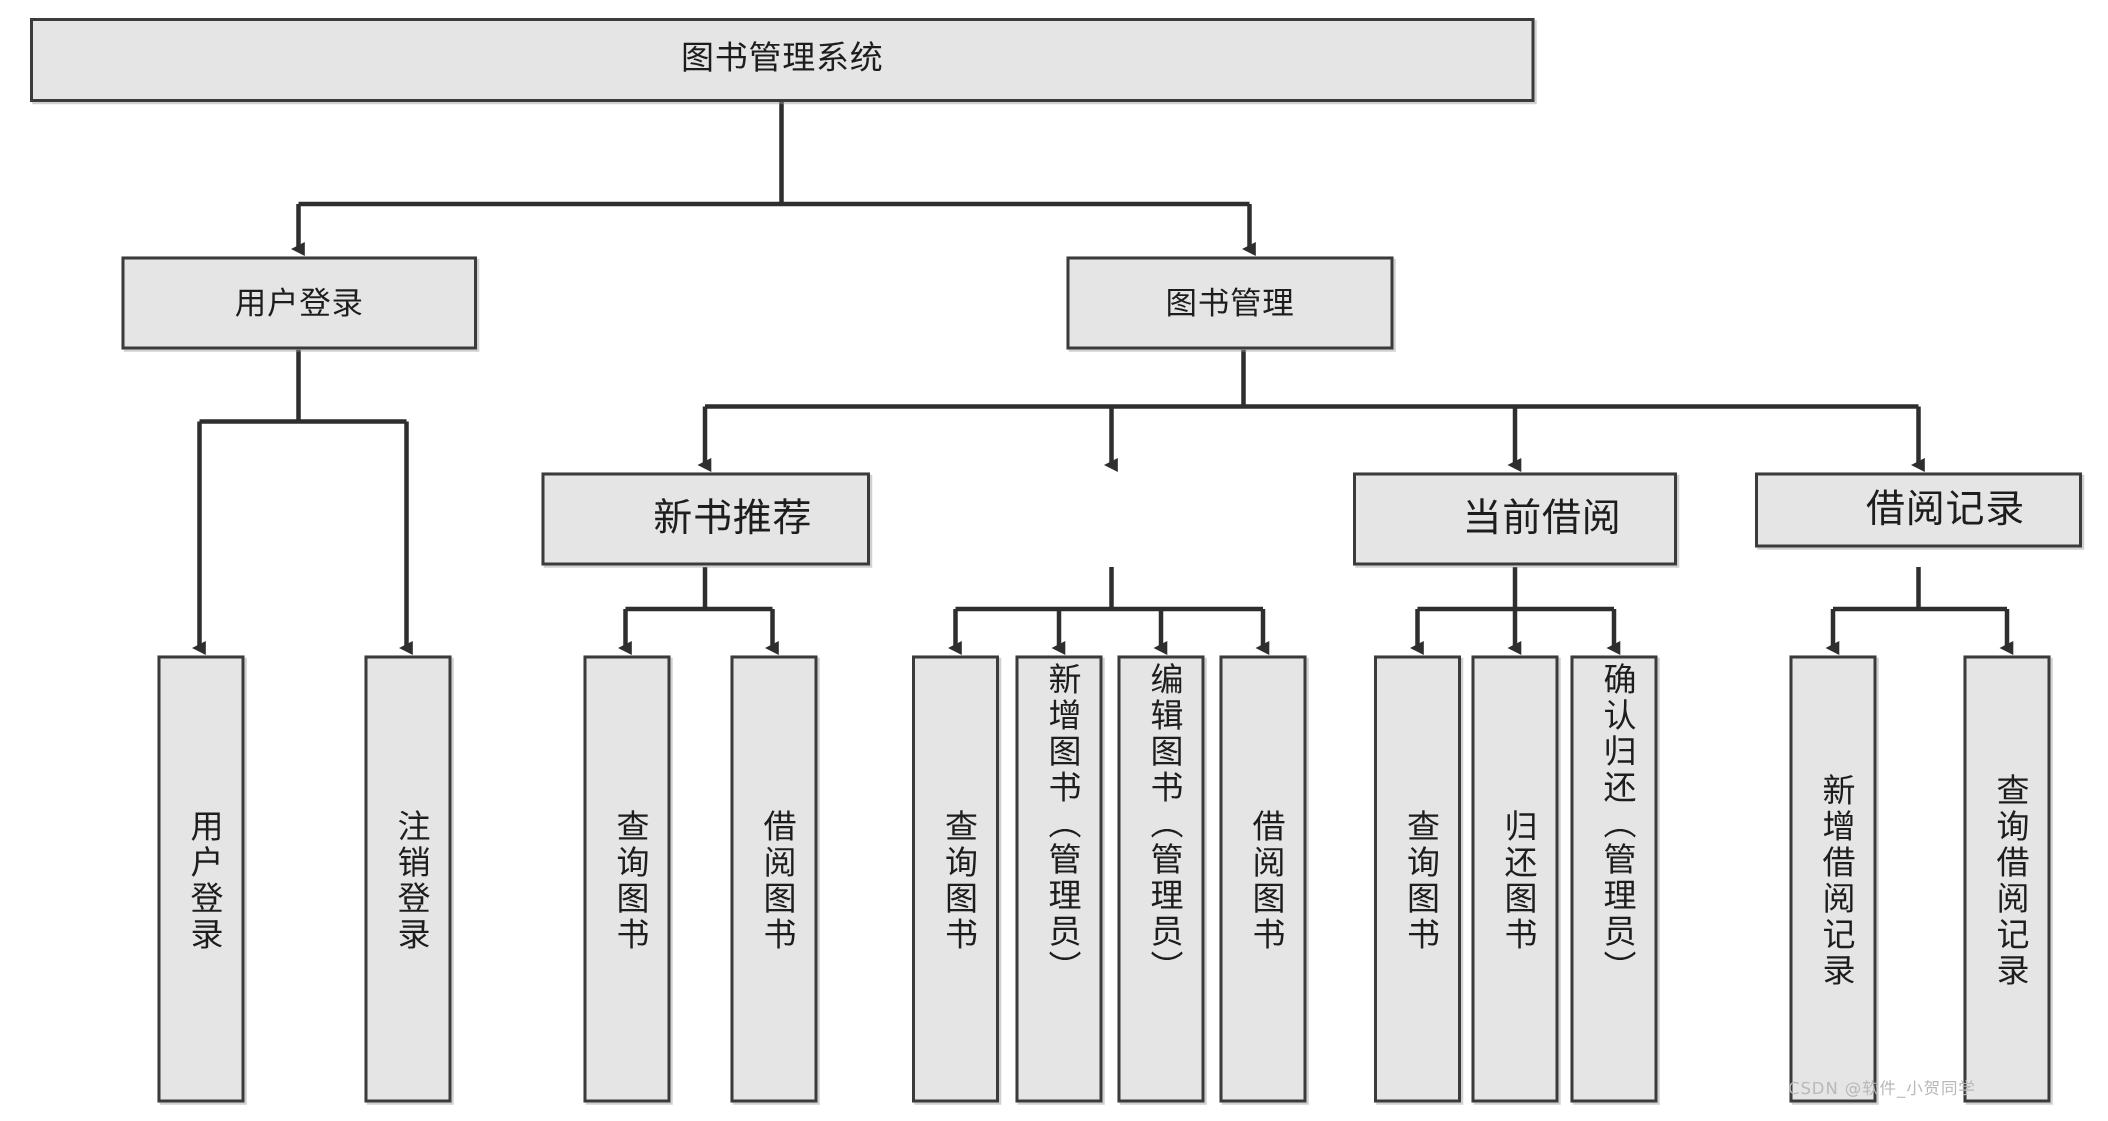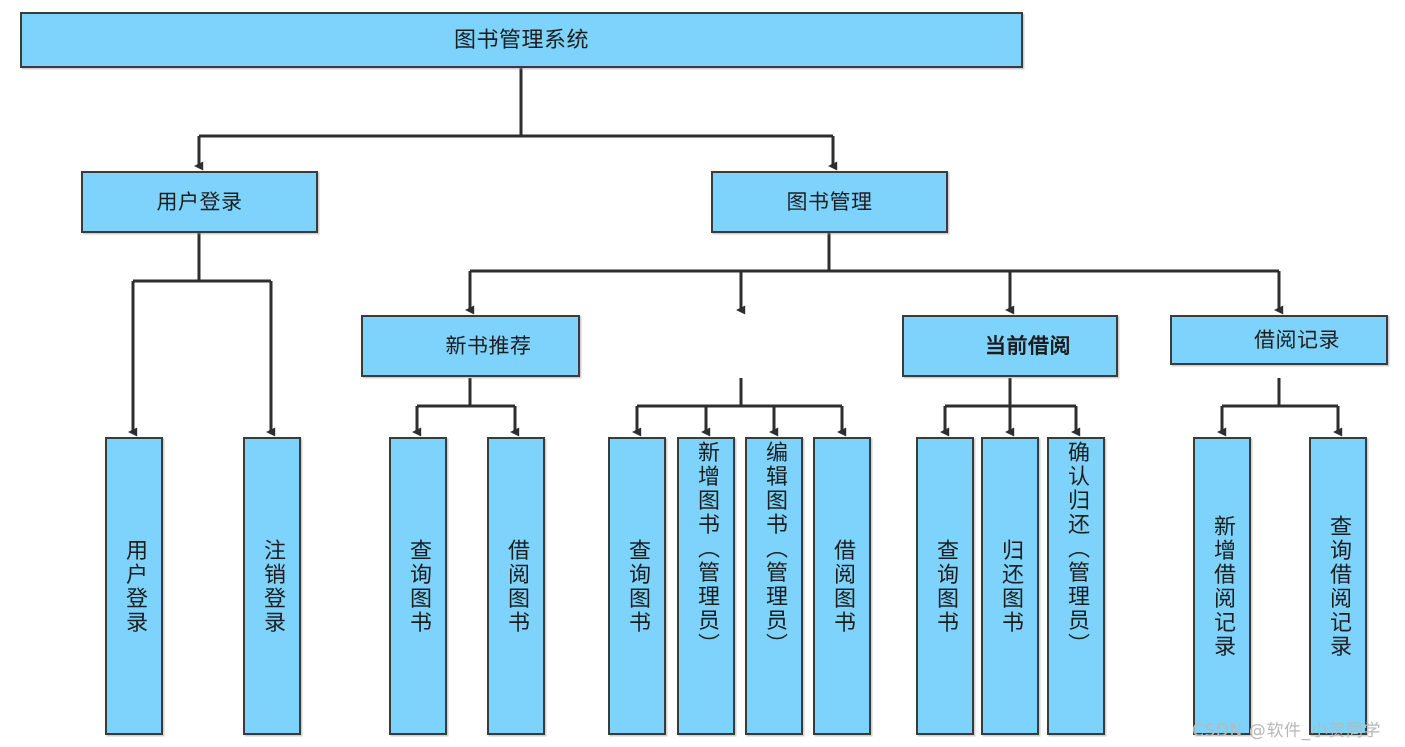--- a/index.html
+++ b/index.html
@@ -23,56 +23,56 @@
     left: 0;
     top: 0;
     width: 1405px;
     height: 747px;
     pointer-events: none;
   }
   .node {
     position: absolute;
     box-sizing: border-box;
     border: 2.5px solid #3b3b3b;
-    background: #7dd3fc;
+    background: #e5e5e5;
     display: flex;
     align-items: center;
     justify-content: center;
     box-shadow: 1.5px 1.5px 0 0 rgba(150,150,150,0.45);
   }
   .node-label {
     color: #1d1d1d;
     line-height: 1.18;
     text-align: center;
     white-space: pre;
     letter-spacing: 0.5px;
   }
   .level-root .node-label { font-size: 22px; }
   .level-2 .node-label { font-size: 21px; }
-  .level-3 .node-label { font-size: 21px; margin-left: 36px; }
+  .level-3 .node-label { font-size: 26px; margin-left: 36px; }
   .leaf {
     align-items: flex-start;
     padding-top: 2px;
   }
   .leaf .node-label {
     writing-mode: vertical-rl;
     text-orientation: upright;
     font-size: 22px;
     letter-spacing: 2px;
     line-height: 1;
     white-space: pre;
     display: block;
     margin: 0 auto;
   }
   .leaf.leaf-center { align-items: center; }
   #watermark {
     position: absolute;
     left: 1192px;
     top: 716px;
-    font-size: 17px;
+    font-size: 11px;
     color: #b9b9b9;
     letter-spacing: 0.6px;
     white-space: pre;
     font-family: "DejaVu Sans", "Liberation Sans", sans-serif;
   }
 </style>
 </head>
 <body>
 
 <div id="diagram-root">
@@ -128,30 +128,30 @@
   </svg>
 
   <div class="node level-root" style="left:20px; top:12px; width:1003px; height:56px;">
     <span class="node-label">图书管理系统</span>
   </div>
 
   <div class="node level-2" style="left:81px; top:171px; width:237px; height:62px;">
     <span class="node-label">用户登录</span>
   </div>
 
-  <div class="node level-2" style="left:711px; top:171px; width:237px; height:62px;">
+  <div class="node level-2" style="left:711px; top:171px; width:218px; height:62px;">
     <span class="node-label">图书管理</span>
   </div>
 
   <div class="node level-3" style="left:361px; top:315px; width:219px; height:62px;">
     <span class="node-label">新书推荐</span>
   </div>
 
 
-  <div class="node level-3" style="left:902px; top:315px; width:216px; height:62px;font-weight:bold;">
+  <div class="node level-3" style="left:902px; top:315px; width:216px; height:62px;">
     <span class="node-label">当前借阅</span>
   </div>
 
   <div class="node level-3" style="left:1170px; top:315px; width:218px; height:50px;">
     <span class="node-label">借阅记录</span>
   </div>
 
   <div class="node leaf leaf-center" style="left:105px; top:437px; width:58px; height:298px;">
     <span class="node-label">用户登录</span>
   </div>

